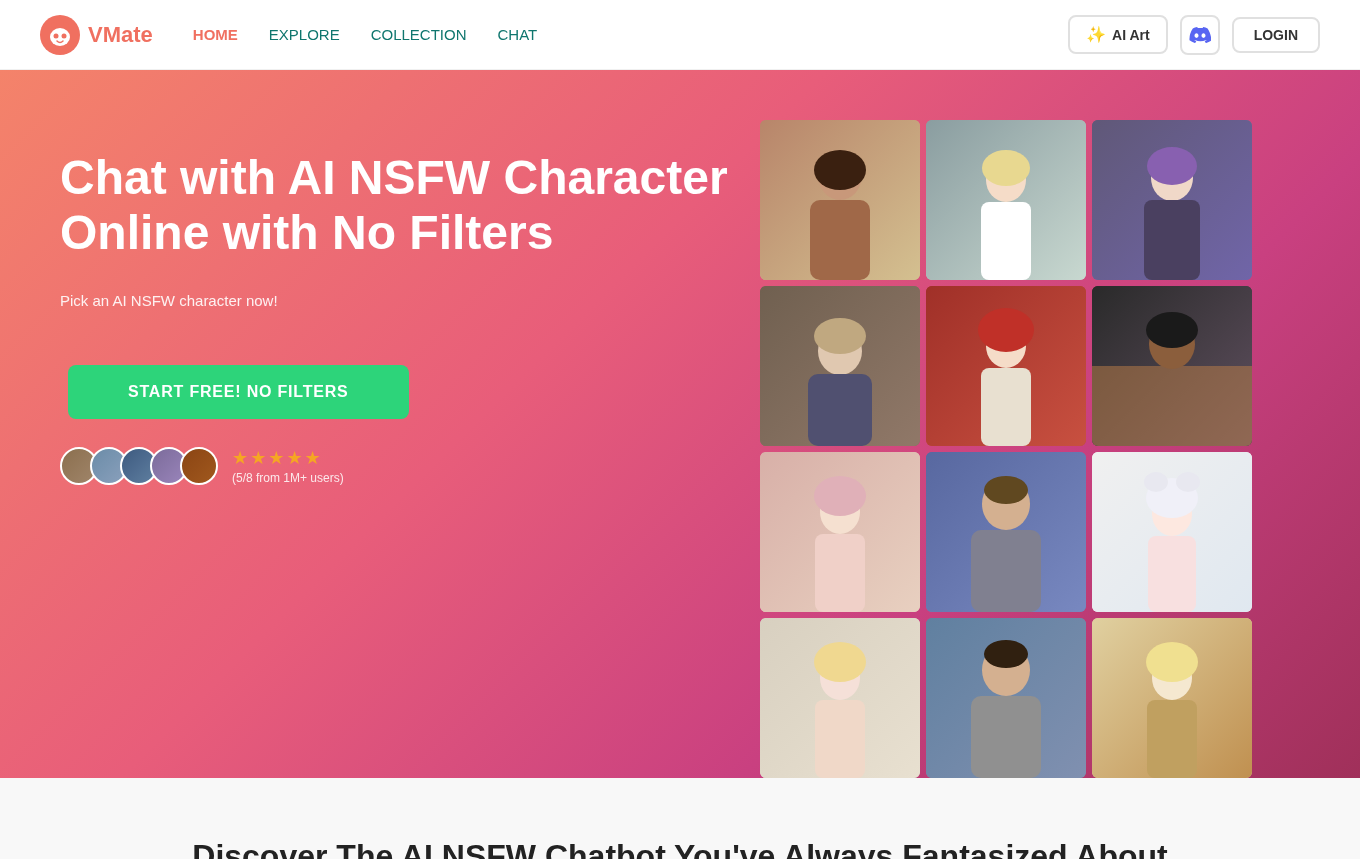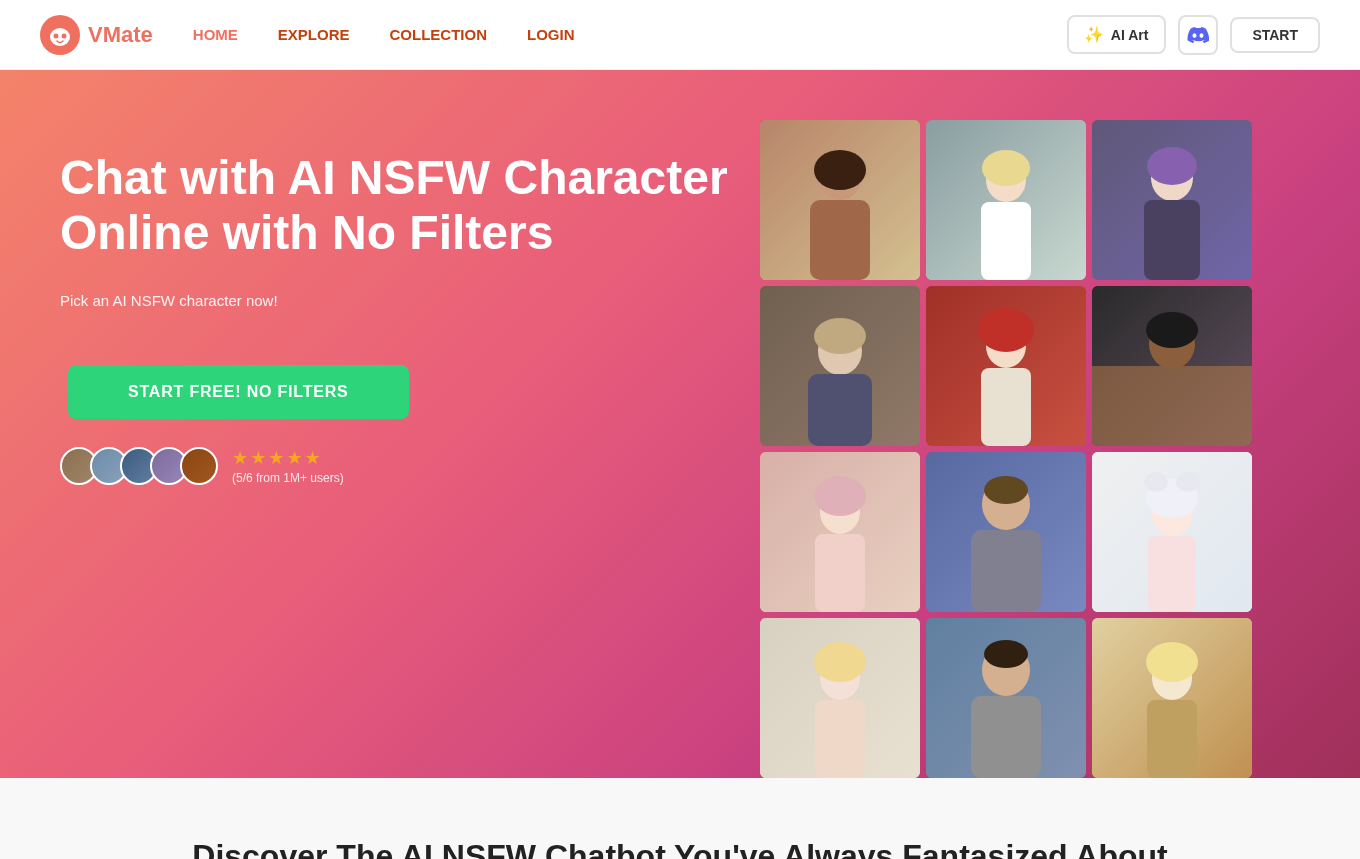--- a/index.html
+++ b/index.html
@@ -31,26 +31,26 @@
       width: 40px;
       height: 40px;
     }
     .logo-text {
       font-size: 22px;
       font-weight: 700;
       color: #f07060;
     }
     .nav {
       display: flex;
-      gap: 40px;
+      gap: 31px;
     }
     .nav-item {
       font-size: 15px;
-      font-weight: 700;
-      color: #c2410c;
+      font-weight: 400;
+      color: #0f766e;
       cursor: pointer;
       text-decoration: none;
     }
     .nav-item.active {
       color: #f07060;
       font-weight: 700;
     }
     .header-right {
       display: flex;
       align-items: center;
@@ -248,34 +248,34 @@
         <ellipse cx="14" cy="10" rx="3" ry="2.5" fill="#f07060" transform="rotate(-20 14 10)"></ellipse>
         <ellipse cx="26" cy="10" rx="3" ry="2.5" fill="#f07060" transform="rotate(20 26 10)"></ellipse>
         <path d="M17 26 Q20 29 23 26" stroke="#f07060" stroke-width="1.5" fill="none" stroke-linecap="round"></path>
       </svg>
       <span class="logo-text">VMate</span>
     </div>
     <nav class="nav">
       <a class="nav-item active">HOME</a>
       <a class="nav-item">EXPLORE</a>
       <a class="nav-item">COLLECTION</a>
-      <a class="nav-item">LOGIN</a>
+      <a class="nav-item">CHAT</a>
     </nav>
   </div>
   <div class="header-right">
     <button class="ai-art-btn">
       <span class="sparkle">✨</span>
       <span>AI Art</span>
     </button>
     <button class="discord-btn">
       <svg width="22" height="16" viewBox="0 0 22 16" fill="none" xmlns="http://www.w3.org/2000/svg">
         <path d="M18.6 1.4A17.9 17.9 0 0 0 14.2 0c-.2.3-.4.8-.5 1.1a16.5 16.5 0 0 0-5 0C8.6.8 8.4.3 8.2 0A18 18 0 0 0 3.8 1.4 19.1 19.1 0 0 0 .5 13.3a18.2 18.2 0 0 0 5.6 2.8c.5-.6.9-1.3 1.2-2a11.5 11.5 0 0 1-1.9-.9l.5-.3a13 13 0 0 0 11.2 0l.5.3c-.6.3-1.2.7-1.9.9.3.7.7 1.4 1.2 2a18 18 0 0 0 5.6-2.8C22 9 20.9 4.5 18.6 1.4ZM7.5 10.9c-1.1 0-2-1-2-2.3s.9-2.3 2-2.3 2 1 2 2.3-.9 2.3-2 2.3Zm7 0c-1.1 0-2-1-2-2.3s.9-2.3 2-2.3 2 1 2 2.3-.9 2.3-2 2.3Z" fill="#5865F2"></path>
       </svg>
     </button>
-    <button class="login-btn">START</button>
+    <button class="login-btn">LOGIN</button>
   </div>
 </header>
 
 <section class="hero">
   <div class="hero-content">
     <h1 class="hero-title">Chat with AI NSFW Character Online with No Filters</h1>
     <p class="hero-pick">Pick an AI NSFW character now!</p>
     <button class="start-btn">START FREE! NO FILTERS</button>
     <div class="social-proof">
       <div class="avatars">
@@ -286,21 +286,21 @@
         <div class="avatar-circle av5"></div>
       </div>
       <div class="stars-rating">
         <div class="stars">
           <span class="star">★</span>
           <span class="star">★</span>
           <span class="star">★</span>
           <span class="star">★</span>
           <span class="star">★</span>
         </div>
-        <span class="rating-text">(5/6 from 1M+ users)</span>
+        <span class="rating-text">(5/8 from 1M+ users)</span>
       </div>
     </div>
   </div>
 
   <div class="hero-images">
     <div class="img-cell">
       <div class="img-cell-inner">
         <svg width="100%" height="100%" viewBox="0 0 160 160" preserveAspectRatio="xMidYMid slice">
           <defs>
               <linearGradient id="g1" x1="0%" y1="0%" x2="100%" y2="100%">

